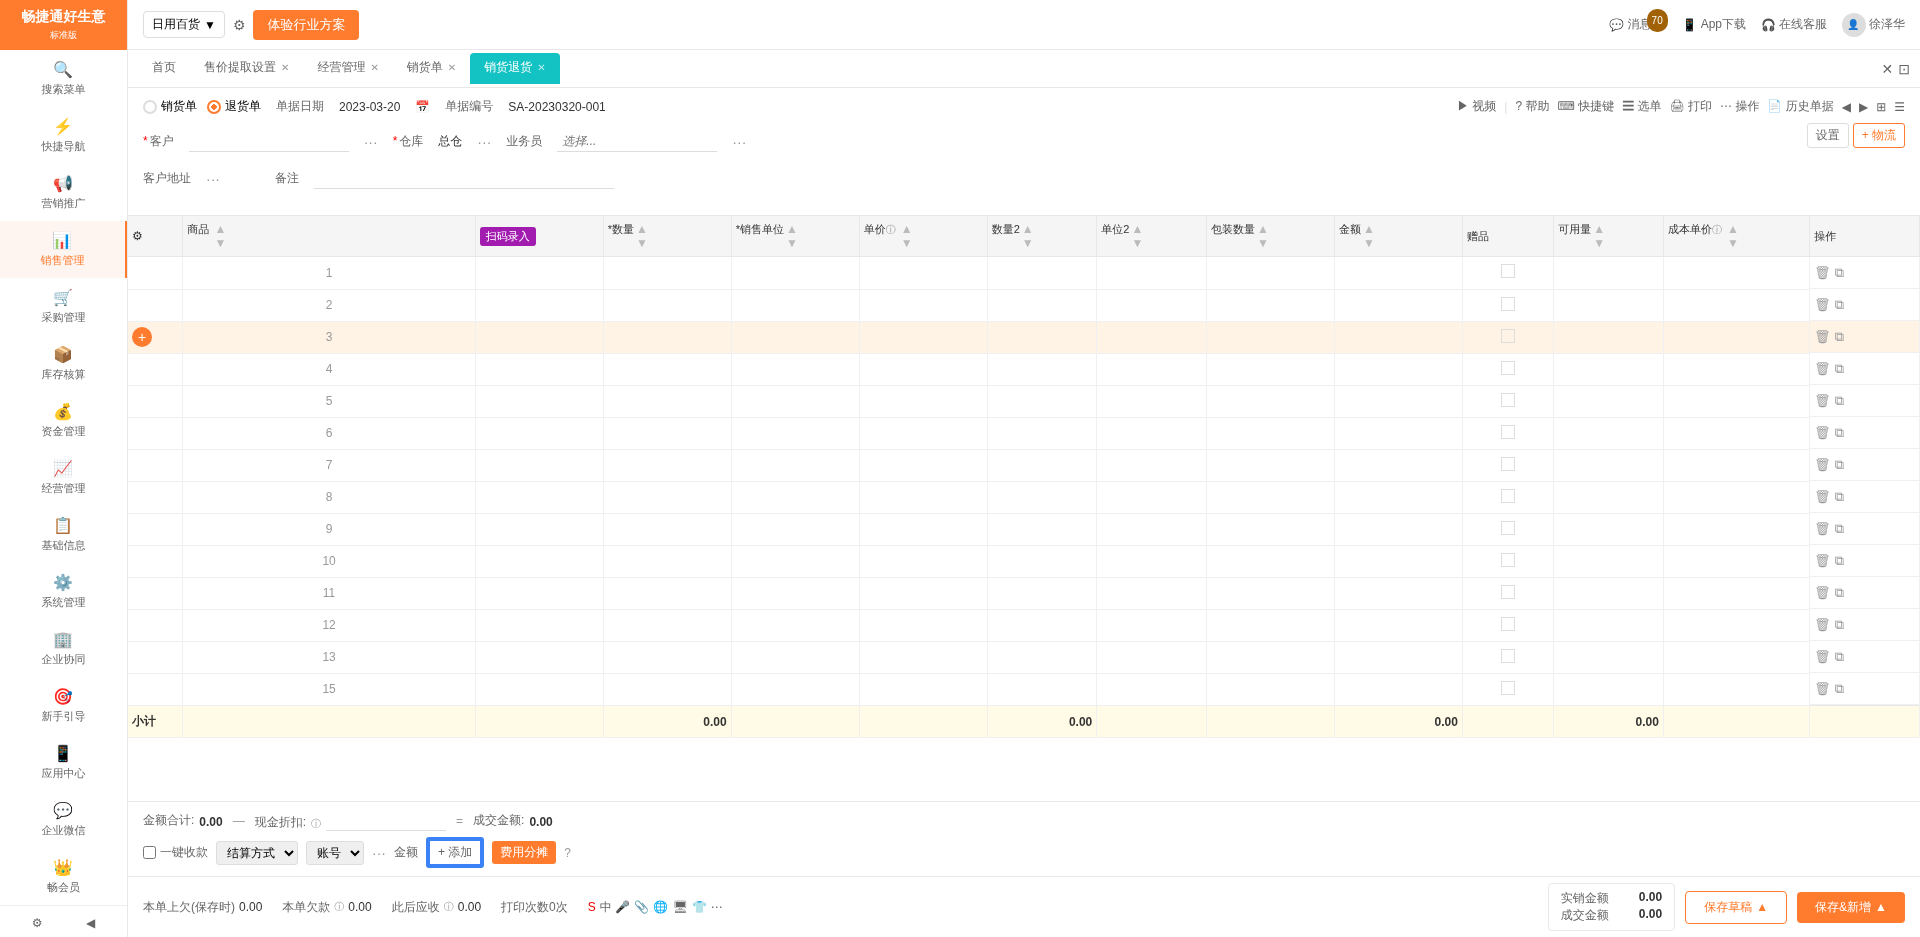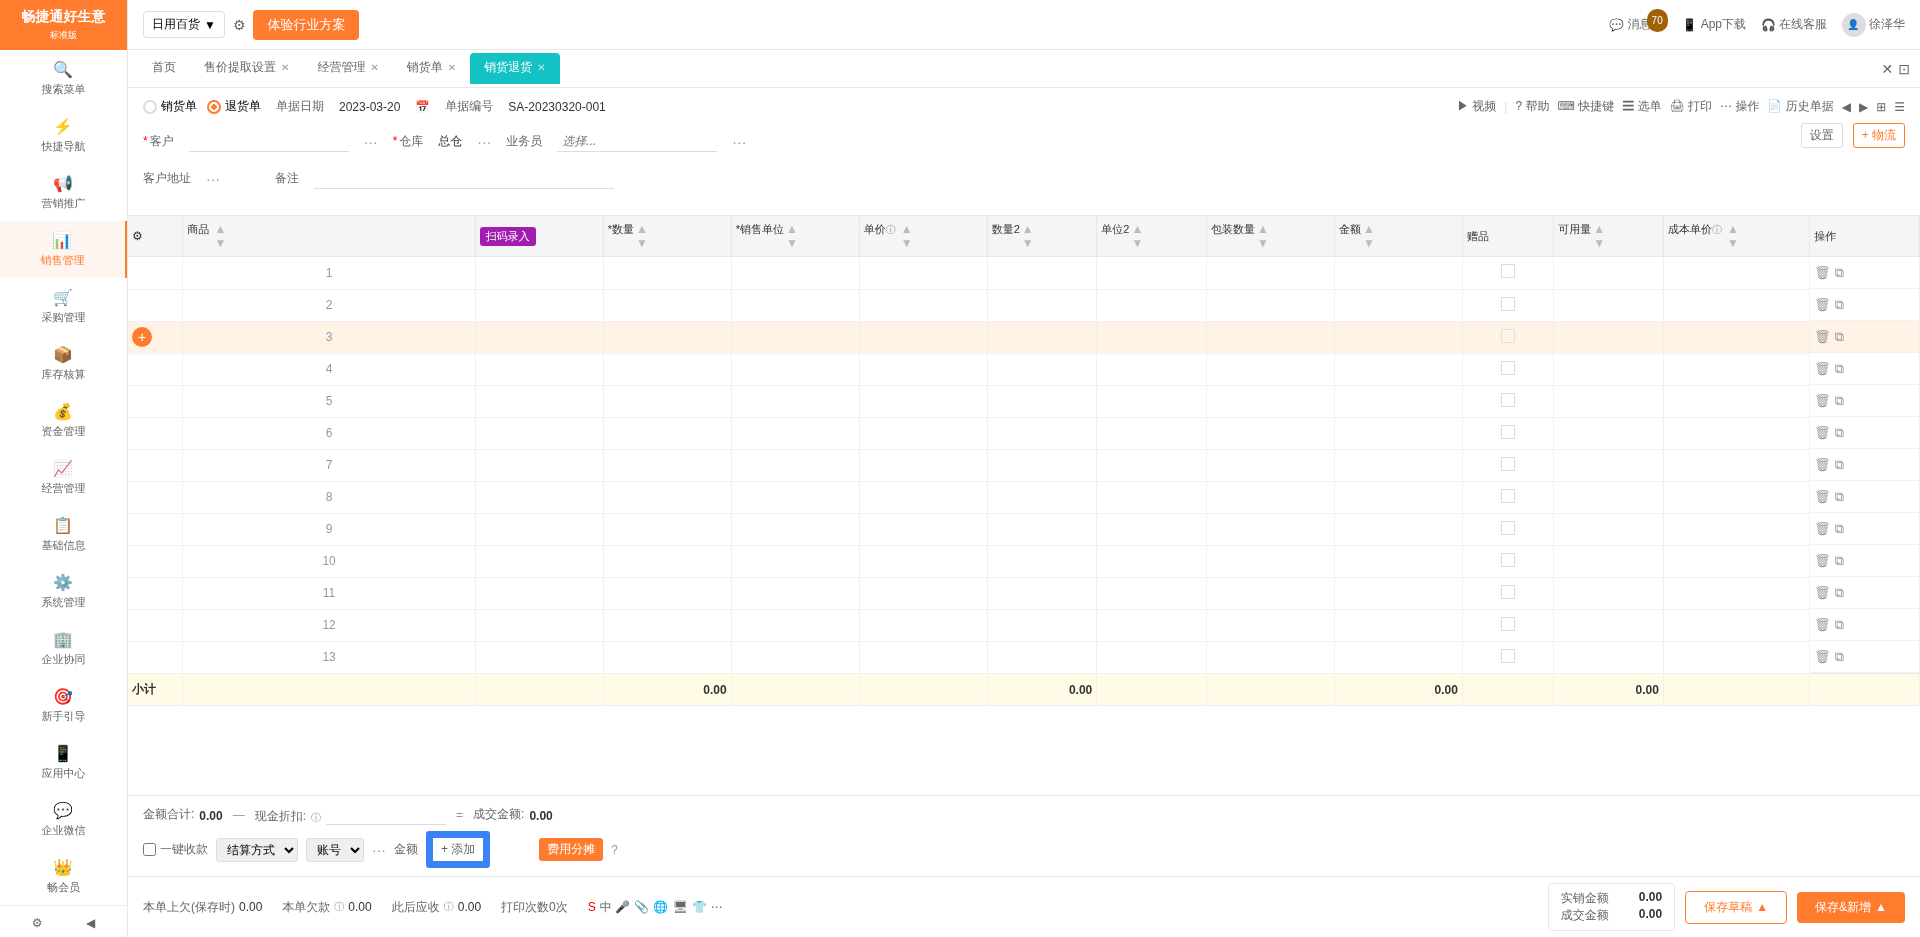--- a/index.html
+++ b/index.html
@@ -77,22 +77,22 @@
     
     .footer { background: #fff; border-top: 1px solid #e8e8e8; padding: 8px 15px; }
     .footer-row1 { display: flex; align-items: center; gap: 10px; margin-bottom: 6px; }
     .footer-amount { display: flex; align-items: flex-end; gap: 5px; }
     .footer-amount .label { color: #666; }
     .footer-amount .value { color: #333; font-weight: bold; }
     .footer-dash { color: #999; }
     .footer-eq { color: #999; }
     .footer-row2 { display: flex; align-items: center; gap: 8px; }
     .footer-cb-label { display: flex; align-items: center; gap: 4px; color: #666; }
-    .btn-fee-split { background: #ff7b2e; color: #fff; border: none; border-radius: 3px; padding: 3px 8px; cursor: pointer; margin-left: 41px; }
-    .btn-add-fee { background: none; border: 7px solid #3b82f6; border-radius: 3px; padding: 3px 8px; cursor: pointer; color: #666; }
+    .btn-fee-split { background: #ff7b2e; color: #fff; border: none; border-radius: 3px; padding: 3px 8px; cursor: pointer; }
+    .btn-add-fee { background: none; border: 4px solid #3b82f6; border-radius: 3px; padding: 3px 8px; cursor: pointer; color: #666; }
     .footer-bottom { background: #fff; border-top: 1px solid #e8e8e8; padding: 6px 15px; display: flex; align-items: center; justify-content: space-between; }
     .footer-info { display: flex; gap: 20px; color: #666; }
     .footer-info span { display: flex; align-items: center; gap: 4px; }
     .footer-info .val { color: #333; }
     .footer-btns { display: flex; align-items: center; gap: 10px; }
     .btn-save-draft { background: #fff; border: 1px solid #ff7b2e; color: #ff7b2e; border-radius: 4px; padding: 7px 18px; cursor: pointer; display: flex; align-items: center; gap: 4px; }
     .btn-save-new { background: #ff7b2e; color: #fff; border: none; border-radius: 4px; padding: 7px 18px; cursor: pointer; display: flex; align-items: center; gap: 4px; }
     .summary-box { border: 1px solid #e8e8e8; padding: 6px 12px; border-radius: 4px; margin-left: 20px; }
     .summary-row { display: flex; justify-content: space-between; gap: 30px; }
     .summary-row .s-label { color: #666; }
@@ -298,21 +298,21 @@
             <span style="cursor:pointer;">⌨ <span>快捷键</span></span>
             <span style="cursor:pointer;">☰ <span>选单</span></span>
             <span style="cursor:pointer;">🖨 <span>打印</span></span>
             <span style="cursor:pointer;">⋯ <span>操作</span></span>
             <span style="cursor:pointer;">📄 <span>历史单据</span></span>
             <span style="cursor:pointer;">◀</span>
             <span style="cursor:pointer;">▶</span>
             <span style="cursor:pointer;">⊞</span>
             <span style="cursor:pointer;">☰</span>
           </div>
-          <div style="display:flex; gap:10px;">
+          <div style="display:flex; gap:4px;">
             <button class="btn-set">设置</button>
             <button class="btn-add-logistics">+ 物流</button>
           </div>
         </div>
       </div>
     </div>
 
     <div class="table-area">
       <div class="table-container">
         <table>
@@ -618,20 +618,39 @@
                 <td></td>
                 <td></td>
                 <td style="display: flex; gap: 4px; align-items: center;">
                   <button class="icon-btn">🗑</button>
                   <button class="icon-btn">⧉</button>
                 </td>
               </tr>
               <tr>
                 <td></td>
                 <td class="row-num">13</td>
+                <td></td>
+                <td></td>
+                <td></td>
+                <td></td>
+                <td></td>
+                <td></td>
+                <td></td>
+                <td></td>
+                <td class="checkbox-cell"><span class="cb"></span></td>
+                <td></td>
+                <td></td>
+                <td style="display: flex; gap: 4px; align-items: center;">
+                  <button class="icon-btn">🗑</button>
+                  <button class="icon-btn">⧉</button>
+                </td>
+              </tr>
+              <tr>
+                <td></td>
+                <td class="row-num">15</td>
                 <td></td>
                 <td></td>
                 <td></td>
                 <td></td>
                 <td></td>
                 <td></td>
                 <td></td>
                 <td></td>
                 <td class="checkbox-cell"><span class="cb"></span></td>
                 <td></td>

